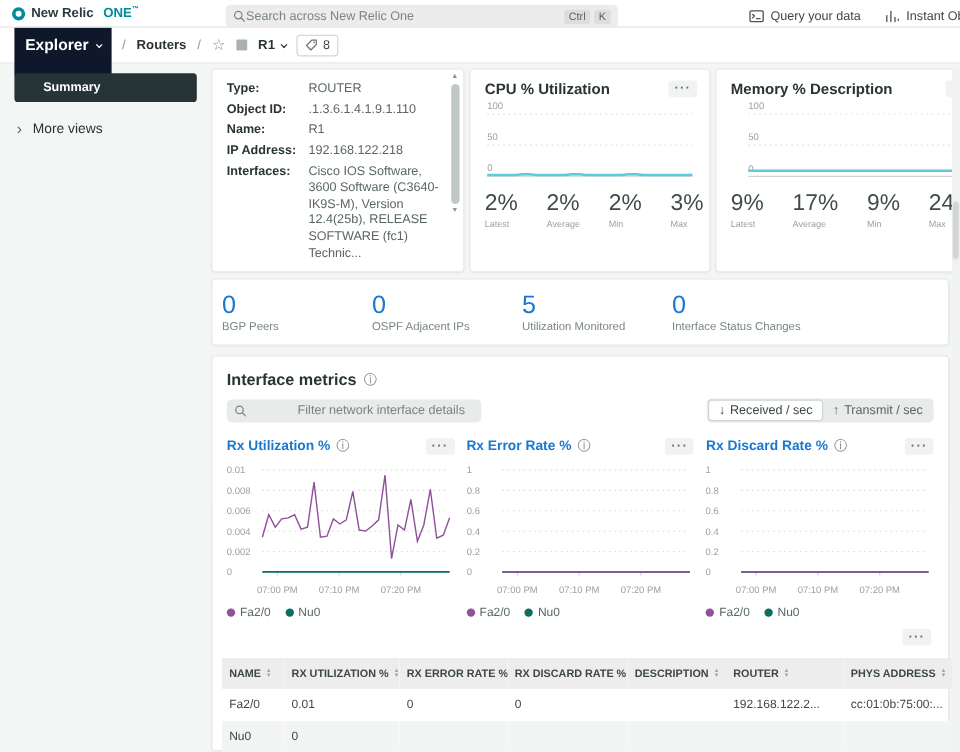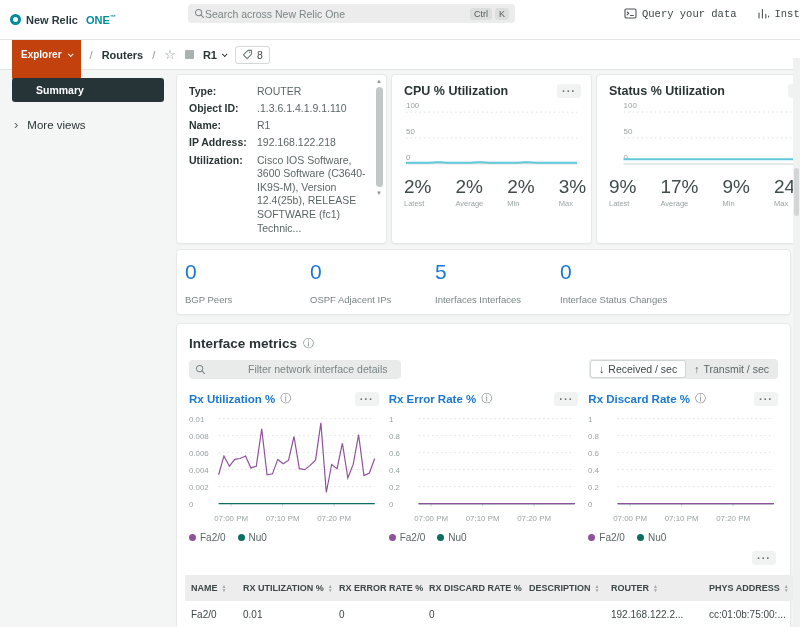--- a/index.html
+++ b/index.html
@@ -1,41 +1,41 @@
 <!DOCTYPE html>
 <html><head>
 <meta charset="utf-8">
 <style>
   * { margin:0; padding:0; box-sizing:border-box; }
   html,body { width:800px; height:627px; overflow:hidden; background:#f4f5f5;
     font-family:"Liberation Sans", sans-serif; color:#2a3434; }
 
   
-  .topbar { position:relative; height:40px; background:#fff; border-bottom:1px solid #e3e4e4;
+  .topbar { position:relative; height:23px; background:#fff; border-bottom:1px solid #e3e4e4;
     display:flex; align-items:center; padding:0 10px; white-space:nowrap; }
   .logo { display:flex; align-items:center; gap:5px; }
   .logo-circle { width:11px; height:11px; border-radius:50%; border:3px solid #008c99; background:#fff; }
   .logo-text { font-size:11px; font-weight:bold; color:#293a3f; }
   .logo-one { font-size:11px; font-weight:bold; color:#008c99; margin-left:3px; }
   .logo-tm { font-size:6px; color:#008c99; vertical-align:super; }
   .searchbar { position:absolute; left:188px; top:4px; width:327px; height:19px;
     background:#ececec; border-radius:4px; display:flex; align-items:center; padding:0 6px; }
   .searchbar input { flex:1; border:none; background:transparent; outline:none;
     font-size:10.5px; color:#3d4747; font-family:"Liberation Sans", sans-serif; }
   .searchbar input::placeholder { color:#7a8585; }
   .kbd { background:#dcdddd; border-radius:3px; font-size:9px; color:#55605f;
     padding:1px 4px; margin-left:3px; }
   .top-actions { position:absolute; left:624px; top:0; height:27px; display:flex;
     align-items:center; gap:20px; }
-  .top-action { display:flex; align-items:center; gap:5px; font-size:10.5px; color:#3d4747; cursor:pointer;font-family:Liberation Mono, monospace; }
+  .top-action { display:flex; align-items:center; gap:5px; font-size:10.5px; color:#3d4747; cursor:pointer; }
 
   
   .crumbbar { height:30px; background:#fff; border-bottom:1px solid #e3e4e4;
     display:flex; align-items:center; padding:0 12px; gap:9px; }
-  .explorer-btn { background:#c2410c; color:#fff; font-size:10px; font-weight:bold;
+  .explorer-btn { background:#0f172a; color:#fff; font-size:13px; font-weight:bold;
     padding:20px 9px; border-radius:3px; display:flex; align-items:center; gap:6px; cursor:pointer; }
   .chev { width:4px; height:4px; border-right:1.4px solid currentColor; border-bottom:1.4px solid currentColor;
     transform:rotate(45deg) translateY(-1px); display:inline-block; }
   .crumb-sep { color:#8e9999; font-size:11px; }
   .crumb-link { font-size:11px; font-weight:bold; color:#2a3434; }
   .star { font-size:13px; color:#8e9999; line-height:1; }
   .status-square { width:9px; height:9px; background:#a9b1b1; border-radius:1px; display:inline-block; }
   .entity { font-size:11px; font-weight:bold; color:#2a3434; display:flex; align-items:center; gap:5px; }
   .tag-badge { border:1px solid #d5d8d8; border-radius:3px; padding:2px 6px;
     display:flex; align-items:center; gap:4px; font-size:10.5px; color:#3d4747; background:#fff; }
@@ -72,21 +72,21 @@
   .menu-btn { margin-left:auto; background:#f1f2f2; border-radius:3px; padding:0 5px;
     color:#6b7575; font-size:11px; font-weight:bold; letter-spacing:1px; line-height:14px; cursor:pointer; }
   .spark { width:100%; height:72px; margin-top:2px; display:block; }
   .stats { display:flex; gap:24px; margin-top:4px; }
   .stat .v { font-size:19px; color:#404b4b; }
   .stat .l { font-size:7.5px; color:#9aa3a3; margin-top:1px; }
 
   
   .kpis { margin-top:5px; padding:10px 0 9px 8px; display:grid; grid-template-columns:repeat(4,125px); }
   .kpi .v { font-size:21px; color:#1a78d2; }
-  .kpi .l { font-size:9.5px; color:#7a8585; margin-top:10px; }
+  .kpi .l { font-size:9.5px; color:#7a8585; margin-top:0; }
 
   
   .iface { margin-top:8px; padding:12px 8px 0 8px; height:330px; }
   .iface-title { display:flex; align-items:center; gap:6px; font-size:13.5px; font-weight:bold; padding-left:4px; }
   .info-i { font-size:11px; color:#7a8585; font-weight:normal; }
   .controls { display:flex; align-items:center; margin-top:8px; padding:0 4px; }
   .filter { width:212px; height:19px; background:#e9eaea; border-radius:4px;
     display:flex; align-items:center; padding:0 6px;gap:42px; }
   .filter input { flex:1; border:none; background:transparent; outline:none;
     font-size:10.5px; color:#3d4747; font-family:"Liberation Sans", sans-serif; }
@@ -210,21 +210,21 @@
         </div>
         <div class="dfield">
           <span class="lab">Name:</span>
           <span class="val">R1</span>
         </div>
         <div class="dfield">
           <span class="lab">IP Address:</span>
           <span class="val">192.168.122.218</span>
         </div>
         <div class="dfield">
-          <span class="lab">Utilization:</span>
+          <span class="lab">Interfaces:</span>
           <span class="val">Cisco IOS Software, 3600 Software (C3640-IK9S-M), Version 12.4(25b), RELEASE SOFTWARE (fc1) Technic...</span>
         </div>
 
         <div class="vscroll">
           <span>▲</span>
           <span class="thumb"></span>
           <span>▼</span>
         </div>
       </div>
 
@@ -257,21 +257,21 @@
           </div>
           <div class="stat">
             <div class="v">3%</div>
               <div class="l">Max</div>
           </div>
         </div>
       </div>
 
       <div class="panel metric-panel">
         <div class="mp-head">
-          <h2>Status % Utilization</h2>
+          <h2>Memory % Description</h2>
           <span class="menu-btn">···</span>
         </div>
         <svg class="spark" viewBox="0 0 178 72">
             <line x1="2" x2="174" y1="64" y2="64" stroke="#cdd2d2"></line>
             <text x="2" y="60" class="tick">0</text>
             <line x1="2" x2="174" y1="38" y2="38" stroke="#dfe2e2" stroke-dasharray="1.5,3"></line>
             <text x="2" y="34" class="tick">50</text>
             <line x1="2" x2="174" y1="12" y2="12" stroke="#dfe2e2" stroke-dasharray="1.5,3"></line>
             <text x="2" y="8" class="tick">100</text>
             <polyline points="2.0,59.3 21.1,59.3 40.2,59.3 59.3,59.3 78.4,59.3 97.6,59.3 116.7,59.3 135.8,59.3 154.9,59.3 174.0,59.3" fill="none" stroke="#5fc9da" stroke-width="2"></polyline>
@@ -301,21 +301,21 @@
       <div class="kpi">
         <div class="v">0</div>
           <div class="l">BGP Peers</div>
       </div>
       <div class="kpi">
         <div class="v">0</div>
           <div class="l">OSPF Adjacent IPs</div>
       </div>
       <div class="kpi">
         <div class="v">5</div>
-          <div class="l">Interfaces Interfaces</div>
+          <div class="l">Utilization Monitored</div>
       </div>
       <div class="kpi">
         <div class="v">0</div>
           <div class="l">Interface Status Changes</div>
       </div>
     </div>
 
     <div class="panel iface">
       <div class="iface-title">
         <span>Interface metrics</span>

